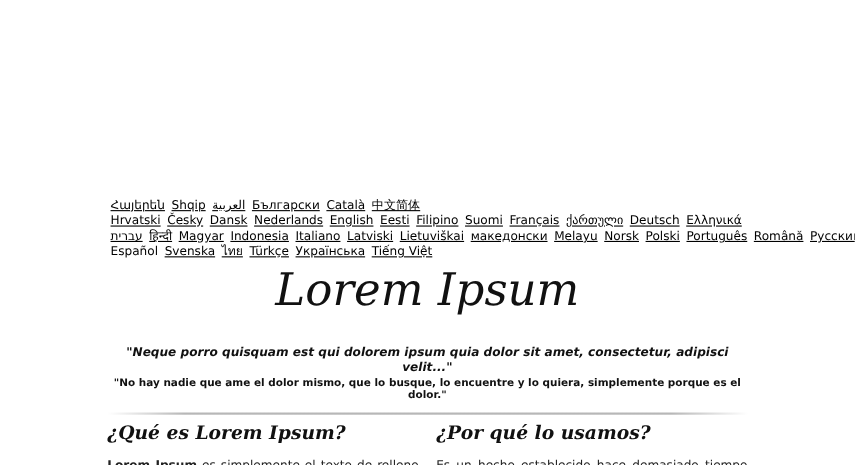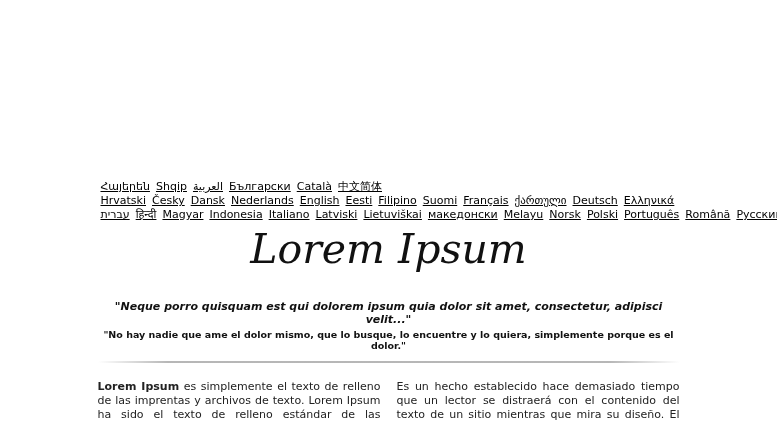--- a/index.html
+++ b/index.html
@@ -101,31 +101,34 @@
   .lead { font-weight: bold; }
 </style>
 </head>
 <body>
 
 <div class="page">
 
   <nav class="lang-nav">
     <div class="lang-row"><a class="lang" href="#">Հայերեն</a><a class="lang" href="#">Shqip</a><a class="lang" href="#">العربية</a><a class="lang" href="#">Български</a><a class="lang" href="#">Català</a><a class="lang" href="#">中文简体</a><a class="lang" href="#">Hrvatski</a><a class="lang" href="#">Česky</a><a class="lang" href="#">Dansk</a><a class="lang" href="#">Nederlands</a><a class="lang" href="#">English</a><a class="lang" href="#">Eesti</a><a class="lang" href="#">Filipino</a><a class="lang" href="#">Suomi</a><a class="lang" href="#">Français</a><a class="lang" href="#">ქართული</a><a class="lang" href="#">Deutsch</a><a class="lang" href="#">Ελληνικά</a></div>
     <div class="lang-row"><a class="lang" href="#">עברית</a><a class="lang" href="#">हिन्दी</a><a class="lang" href="#">Magyar</a><a class="lang" href="#">Indonesia</a><a class="lang" href="#">Italiano</a><a class="lang" href="#">Latviski</a><a class="lang" href="#">Lietuviškai</a><a class="lang" href="#">македонски</a><a class="lang" href="#">Melayu</a><a class="lang" href="#">Norsk</a><a class="lang" href="#">Polski</a><a class="lang" href="#">Português</a><a class="lang" href="#">Română</a><a class="lang" href="#">Русский</a></div>
+    <div class="lang-row"><span class="lang current">Español</span><a class="lang" href="#">Svenska</a><a class="lang" href="#">ไทย</a><a class="lang" href="#">Türkçe</a><a class="lang" href="#">Українська</a><a class="lang" href="#">Tiếng Việt</a></div>
   </nav>
 
   <h1 class="title">Lorem Ipsum</h1>
 
   <div class="quote-latin">"Neque porro quisquam est qui dolorem ipsum quia dolor sit amet, consectetur, adipisci velit..."</div>
   <div class="quote-translation">"No hay nadie que ame el dolor mismo, que lo busque, lo encuentre y lo quiera, simplemente porque es el dolor."</div>
 
   <div class="divider"></div>
 
   <div class="columns">
     <div class="col">
+      <h2 class="col-heading">¿Qué es Lorem Ipsum?</h2>
       <p class="col-body"><span class="lead">Lorem Ipsum</span><span> es simplemente el texto de relleno de las imprentas y archivos de texto. Lorem Ipsum ha sido el texto de relleno estándar de las industrias desde el año 1500, cuando un impresor (N. del T. persona que se dedica a la imprenta) desconocido usó una galería de textos y los mezcló de tal manera que logró hacer un libro de textos especimen. No sólo</span></p>
     </div>
     <div class="col">
+      <h2 class="col-heading">¿Por qué lo usamos?</h2>
       <p class="col-body">Es un hecho establecido hace demasiado tiempo que un lector se distraerá con el contenido del texto de un sitio mientras que mira su diseño. El punto de usar Lorem Ipsum es que tiene una distribución más o menos normal de las letras, al contrario de usar textos como por ejemplo "Contenido aquí, contenido aquí". Estos textos hacen parecerlo un español que se puede leer.</p>
     </div>
   </div>
 
 </div>
 
 </body></html>

